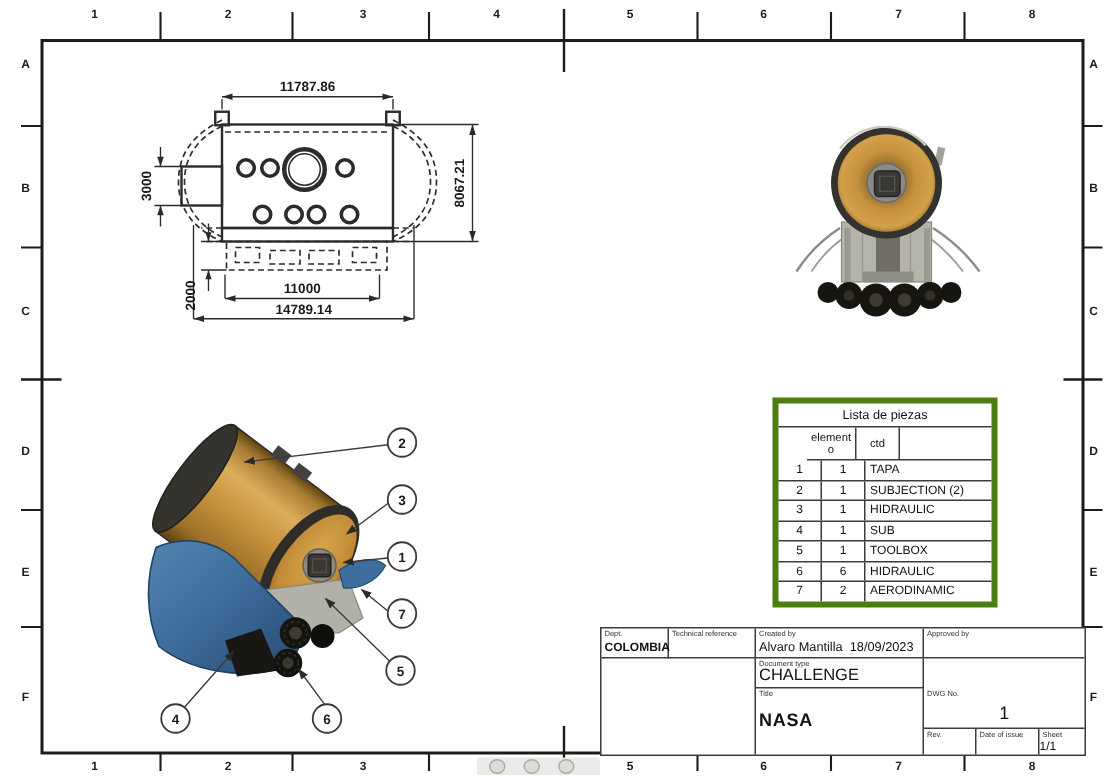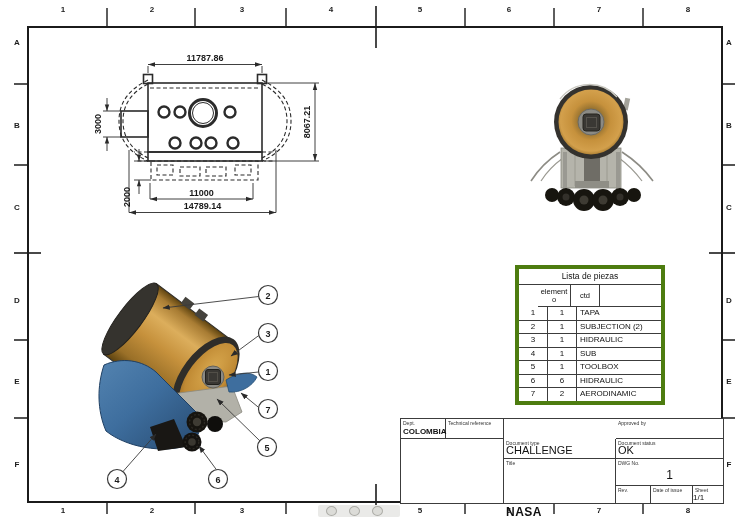--- a/index.html
+++ b/index.html
@@ -22,21 +22,21 @@
   .parts .c1{width:28px;border-right:1px solid #3c3c3c;display:flex;align-items:center;justify-content:center;}
   .parts .c2{width:28px;border-right:1px solid #3c3c3c;display:flex;align-items:center;justify-content:center;}
   .parts .c3{flex:1;display:flex;align-items:center;padding-left:3px;}
   .parts .hd .c1{word-break:break-all;padding:0 2px;}
   
   .tblock{position:absolute;left:400px;top:418px;width:322px;height:84px;
           border:1px solid #3c3c3c;background:#fff;font-size:8px;}
   .cell{position:absolute;box-sizing:border-box;}
   .lab{position:absolute;left:2px;top:1px;font-size:5px;color:#333;white-space:nowrap;}
   .bR{border-right:1px solid #3c3c3c;} .bB{border-bottom:1px solid #3c3c3c;}
-  .val{position:absolute;left:2px;bottom:2px;white-space:nowrap;margin-top:32px;}
+  .val{position:absolute;left:2px;bottom:2px;white-space:nowrap;}
   .dept-val{font-weight:bold;font-size:8px;}
   .created-val{font-size:8.5px;}
   .big-val{font-size:11px;}
   .nasa-val{font-size:12px;font-weight:600;letter-spacing:.5px;top:14px;bottom:auto;}
   .dwg-val{position:absolute;width:100%;text-align:center;top:9px;font-size:12px;}
   .sheet-val{position:absolute;width:100%;text-align:left;bottom:1px;font-size:8px;}
   
   .mini-bar{position:absolute;left:318px;top:505px;width:82px;height:12px;background:#EAEAE8;
             border-radius:2px;display:flex;align-items:center;gap:12px;padding-left:8px;box-sizing:border-box;}
   .mini-ic{width:9px;height:8px;border:1px solid #ADADA8;border-radius:50%;background:#DCDCD8;}
@@ -336,31 +336,31 @@
 </div>
 
 <div class="tblock">
   <div class="cell bR bB" style="left:0;top:0;width:45px;height:20px">
     <span class="lab">Dept.</span>
     <span class="val dept-val">COLOMBIA</span>
   </div>
   <div class="cell bR bB" style="left:45px;top:0;width:58px;height:20px">
     <span class="lab">Technical reference</span>
   </div>
+  <div class="cell bR bB" style="left:103px;top:0;width:112px;height:20px">
+    <span class="lab">Created by</span>
+    <span class="val created-val"><span>Alvaro Mantilla</span>&nbsp;&nbsp;<span>18/09/2023</span></span>
+  </div>
   <div class="cell bB" style="left:215px;top:0;width:107px;height:20px">
     <span class="lab">Approved by</span>
   </div>
   <div class="cell bR" style="left:0;top:20px;width:103px;height:64px"></div>
   <div class="cell bR bB" style="left:103px;top:20px;width:112px;height:20px">
     <span class="lab">Document type</span>
     <span class="val big-val">CHALLENGE</span>
-  </div>
-  <div class="cell bB" style="left:215px;top:20px;width:107px;height:20px">
-    <span class="lab">Document status</span>
-    <span class="val big-val">OK</span>
   </div>
   <div class="cell bR" style="left:103px;top:40px;width:112px;height:44px">
     <span class="lab">Title</span>
     <span class="val nasa-val">NASA</span>
   </div>
   <div class="cell bB" style="left:215px;top:40px;width:107px;height:27px">
     <span class="lab">DWG No.</span>
     <span class="dwg-val">1</span>
   </div>
   <div class="cell bR" style="left:215px;top:67px;width:35px;height:17px">

